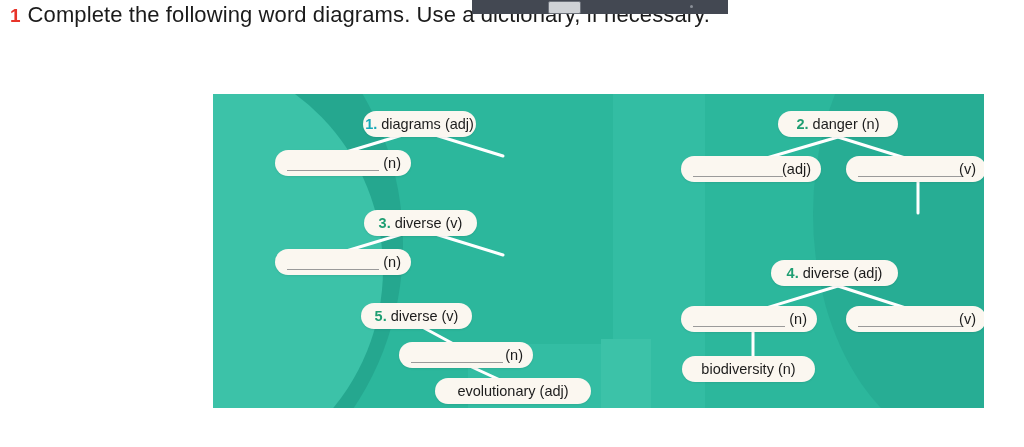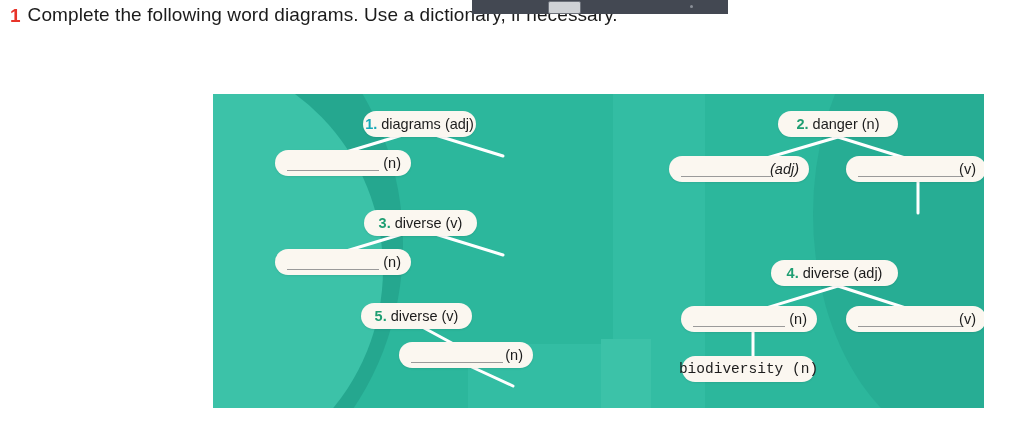--- a/index.html
+++ b/index.html
@@ -15,21 +15,21 @@
   #header-row{
     position:absolute; left:10px; top:0px;
     height:30px; display:flex; align-items:center;
     white-space:nowrap; z-index:5;
   }
   #exercise-number{
     color:#e8342a; font-weight:bold; font-size:19px;
     margin-right:7px; line-height:1;
   }
   #instruction-text{
-    color:#1b1b1b; font-size:19px; letter-spacing:.1px;text-align:right;
+    color:#1b1b1b; font-size:22px; letter-spacing:.1px;text-align:right;
   }
 
   
   #toolbar-overlay{
     position:absolute; left:472px; top:0px;
     width:256px; height:14px;
     background:#434852; z-index:40;
   }
   #toolbar-overlay .tb-chip{
     position:absolute; left:76px; top:1px;
@@ -190,27 +190,30 @@
   <div class="pill center" style="left:148px;top:209px;width:111px;">
     <span class="num green">5.</span>
     <span>diverse (v)</span>
   </div>
 
   <div class="pill blank" style="left:186px;top:248px;width:134px;">
     <span class="rule" style="width:92px;"></span>
     <span class="tag">(n)</span>
   </div>
 
+  <div class="pill center" style="left:222px;top:284px;width:156px;">
+    <span>evolutionary (adj)</span>
+  </div>
 
   <div class="pill center" style="left:565px;top:17px;width:120px;">
     <span class="num green">2.</span>
     <span>danger (n)</span>
   </div>
 
-  <div class="pill blank" style="left:456px;top:62px;width:140px;font-style:italic;">
+  <div class="pill blank" style="left:468px;top:62px;width:140px;">
     <span class="rule" style="width:90px;"></span>
     <span class="tag">(adj)</span>
   </div>
 
   <div class="pill blank" style="left:633px;top:62px;width:140px;">
     <span class="rule" style="width:105px;"></span>
     <span class="tag">(v)</span>
   </div>
 
 
@@ -222,17 +225,17 @@
   <div class="pill blank" style="left:468px;top:212px;width:136px;">
     <span class="rule" style="width:92px;"></span>
     <span class="tag">(n)</span>
   </div>
 
   <div class="pill blank" style="left:633px;top:212px;width:140px;">
     <span class="rule" style="width:105px;"></span>
     <span class="tag">(v)</span>
   </div>
 
-  <div class="pill center" style="left:469px;top:262px;width:133px;font-family:Liberation Mono, monospace;">
+  <div class="pill center" style="left:469px;top:262px;width:133px;">
     <span>biodiversity (n)</span>
   </div>
 
 </div>
 
 </body></html>

